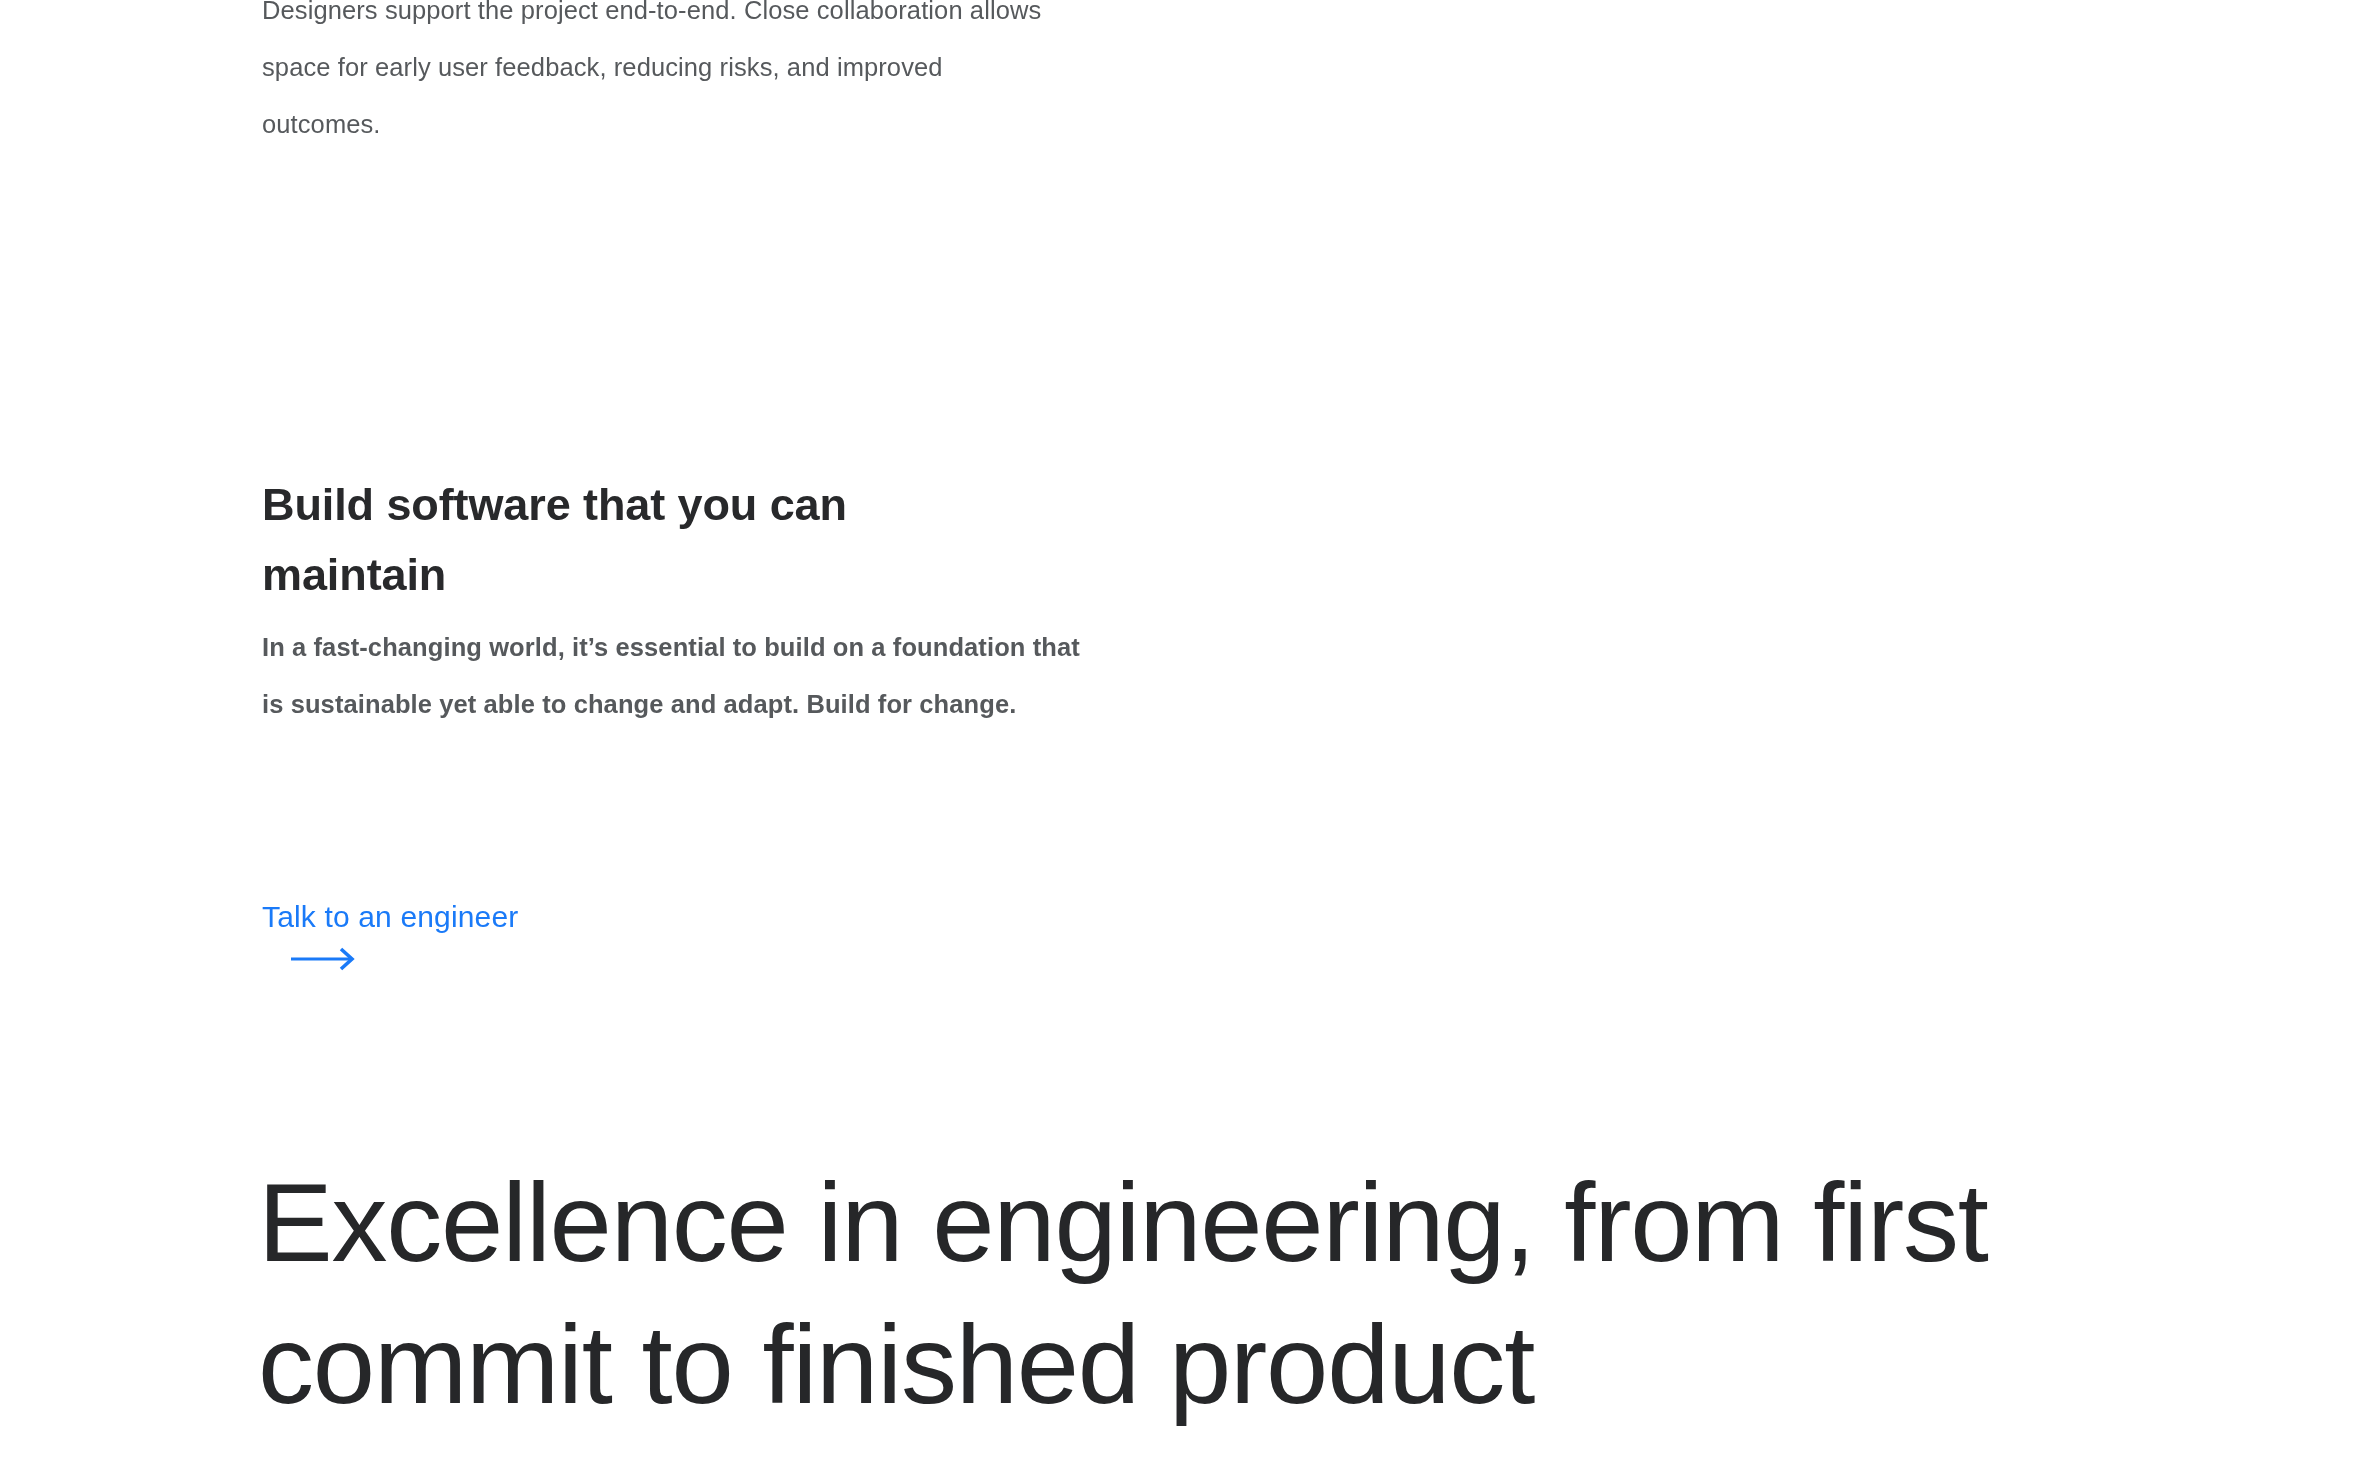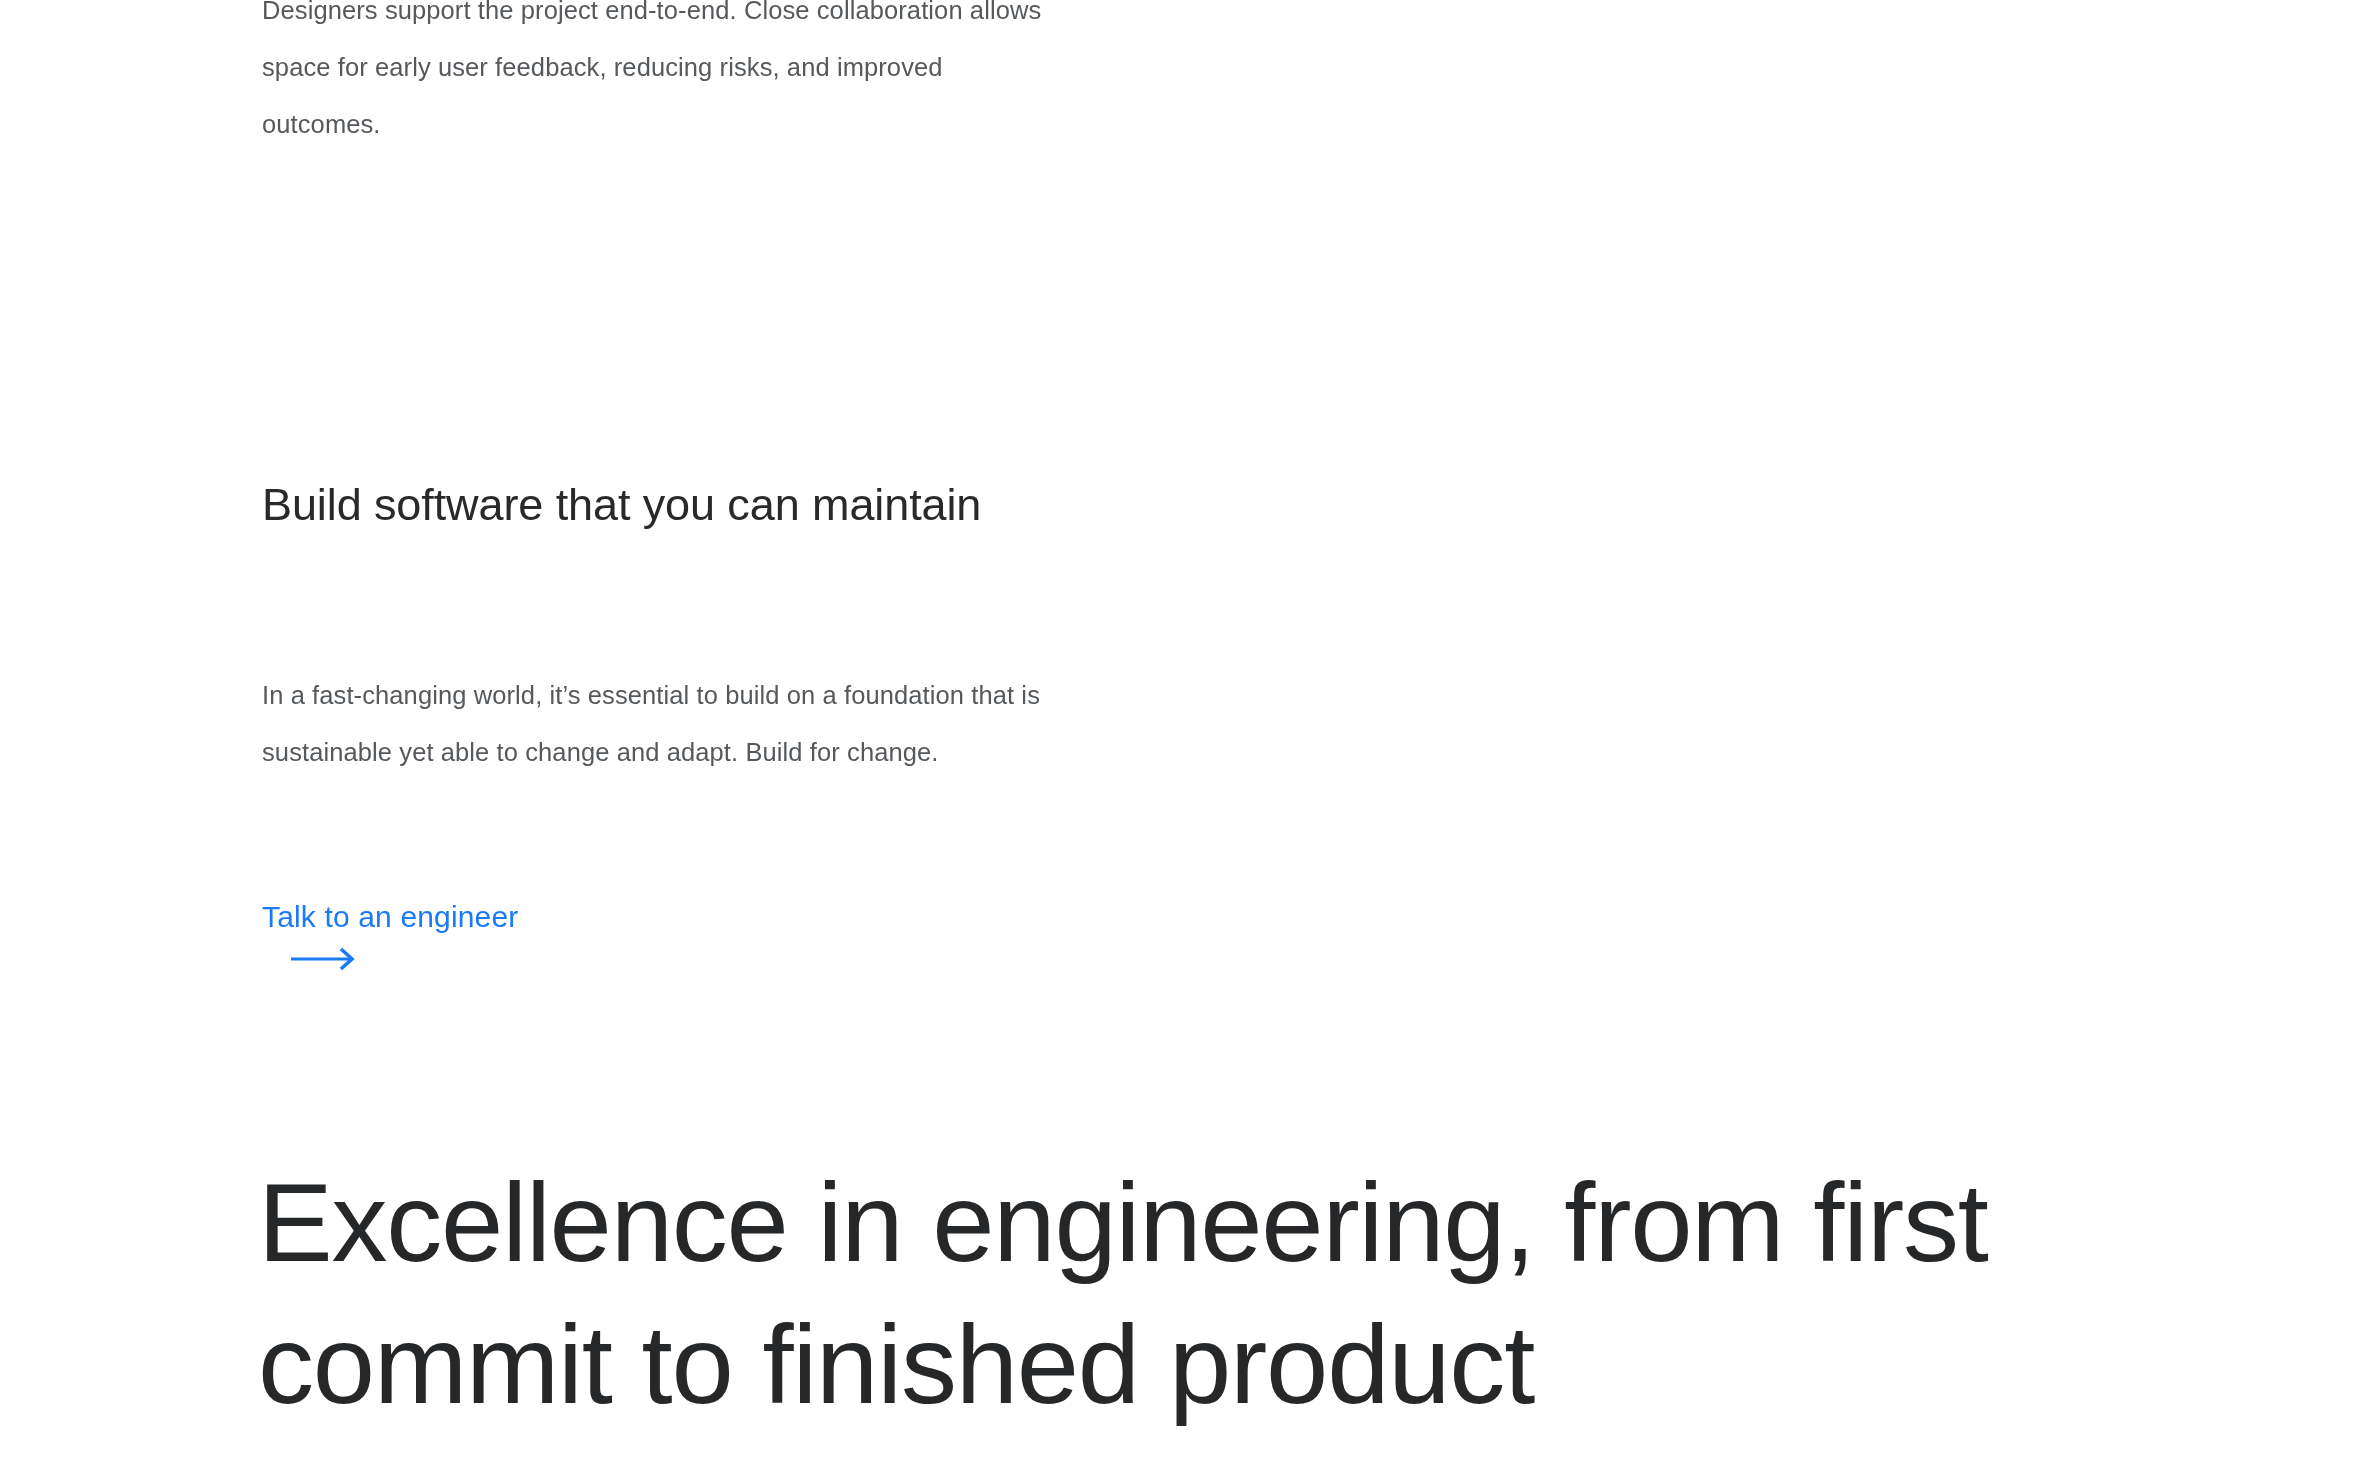--- a/index.html
+++ b/index.html
@@ -90,30 +90,31 @@
 
   
   .sub-heading {
     position: absolute;
     left: 262px;
     top: 470px;
     width: 760px;
     margin: 0;
     font-size: 45px;
     line-height: 70px;
-    font-weight: 400;
+    font-weight: 700;
     color: #28292b;
     letter-spacing: -0.1px;
   }
 
   .para-two {
     position: absolute;
     left: 262px;
-    top: 667px;
+    top: 619px;
     width: 845px;
+    font-weight: bold;
   }
 
   
   .headline {
     position: absolute;
     left: 258px;
     top: 1152px;
     width: 1920px;
     margin: 0;
     font-size: 112px;

